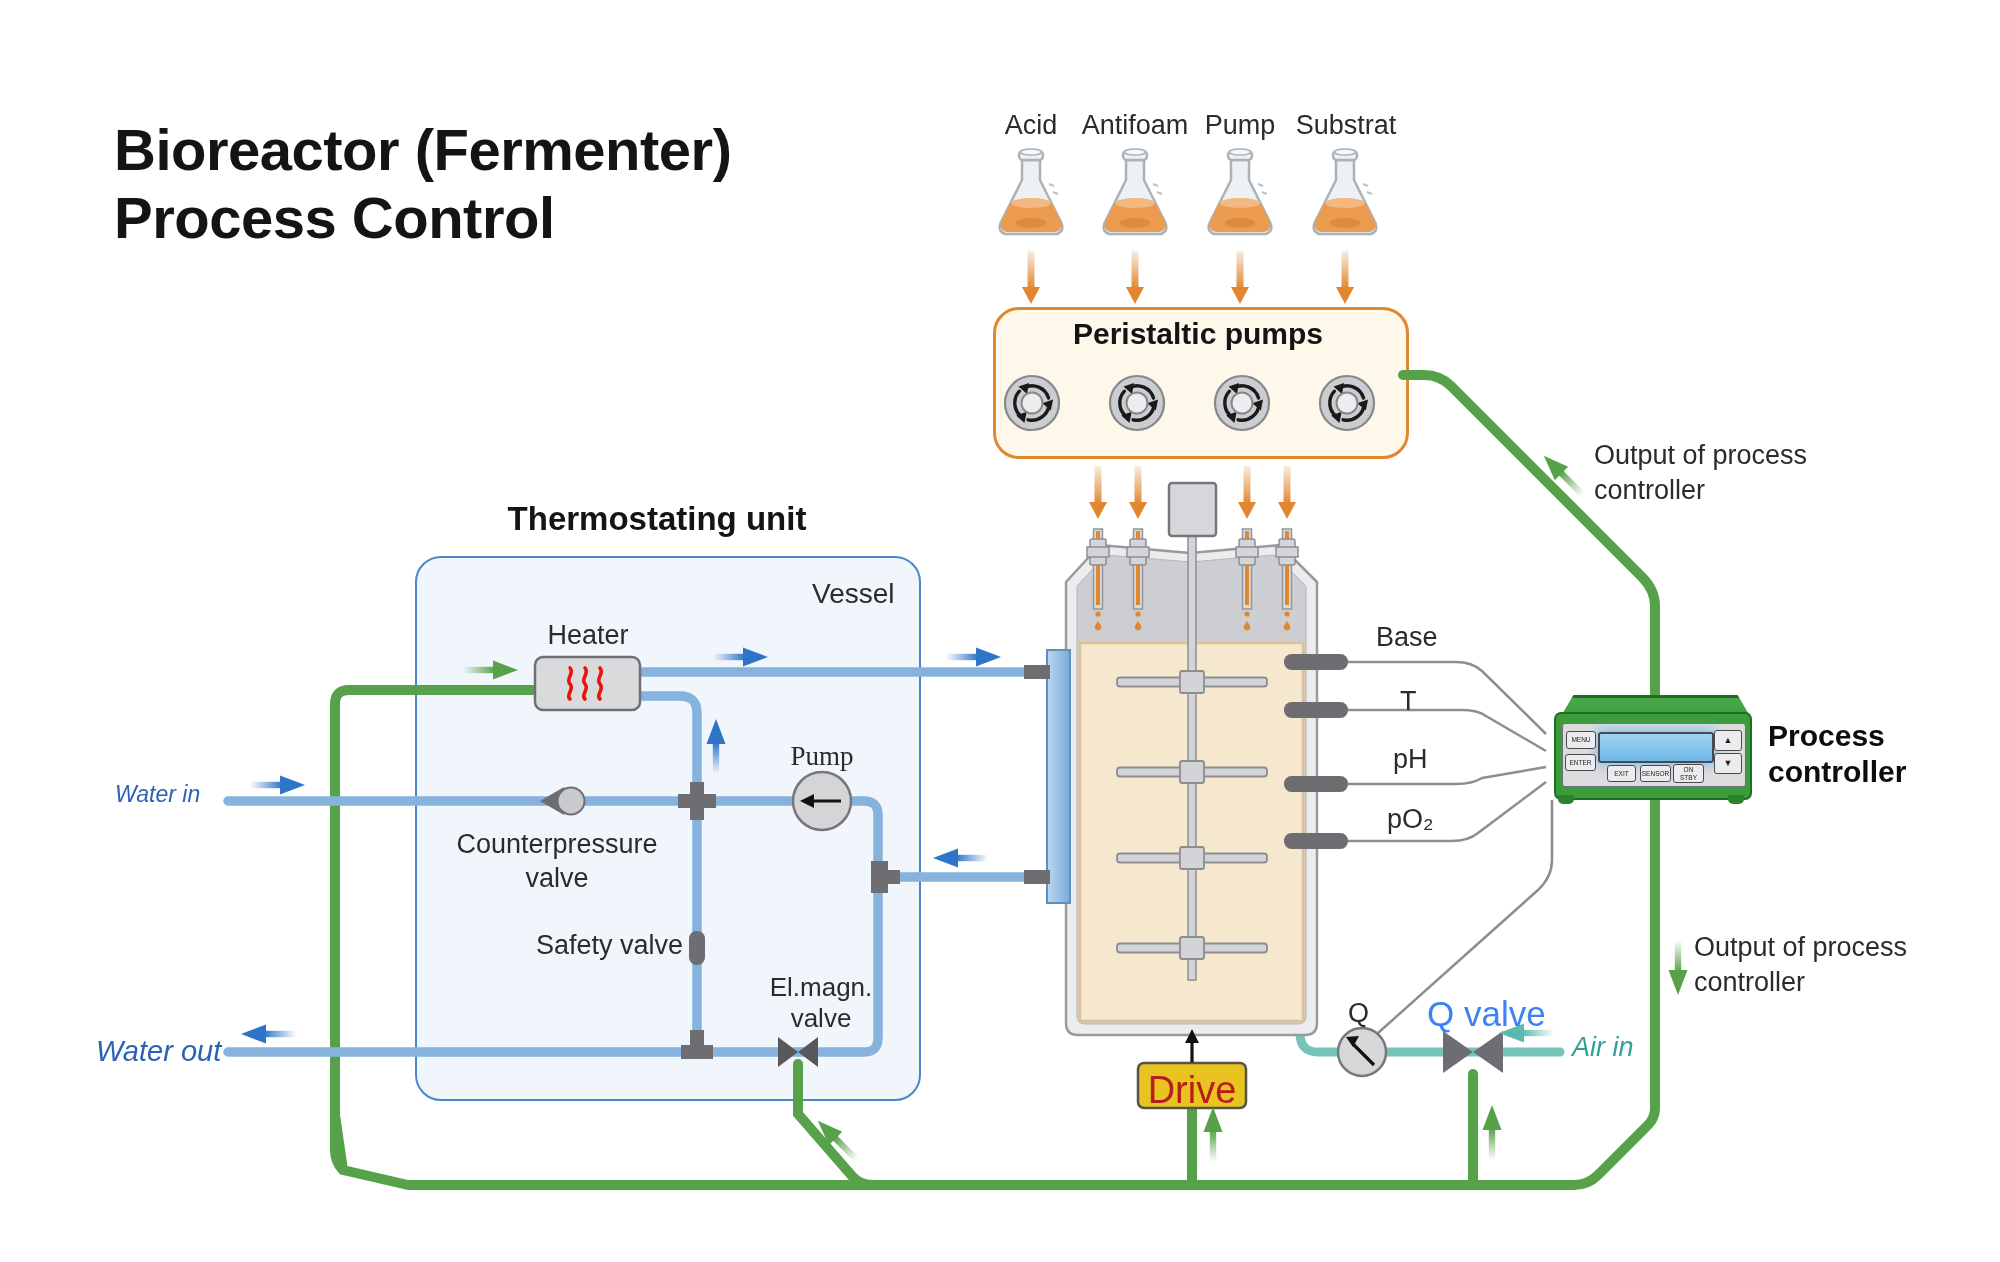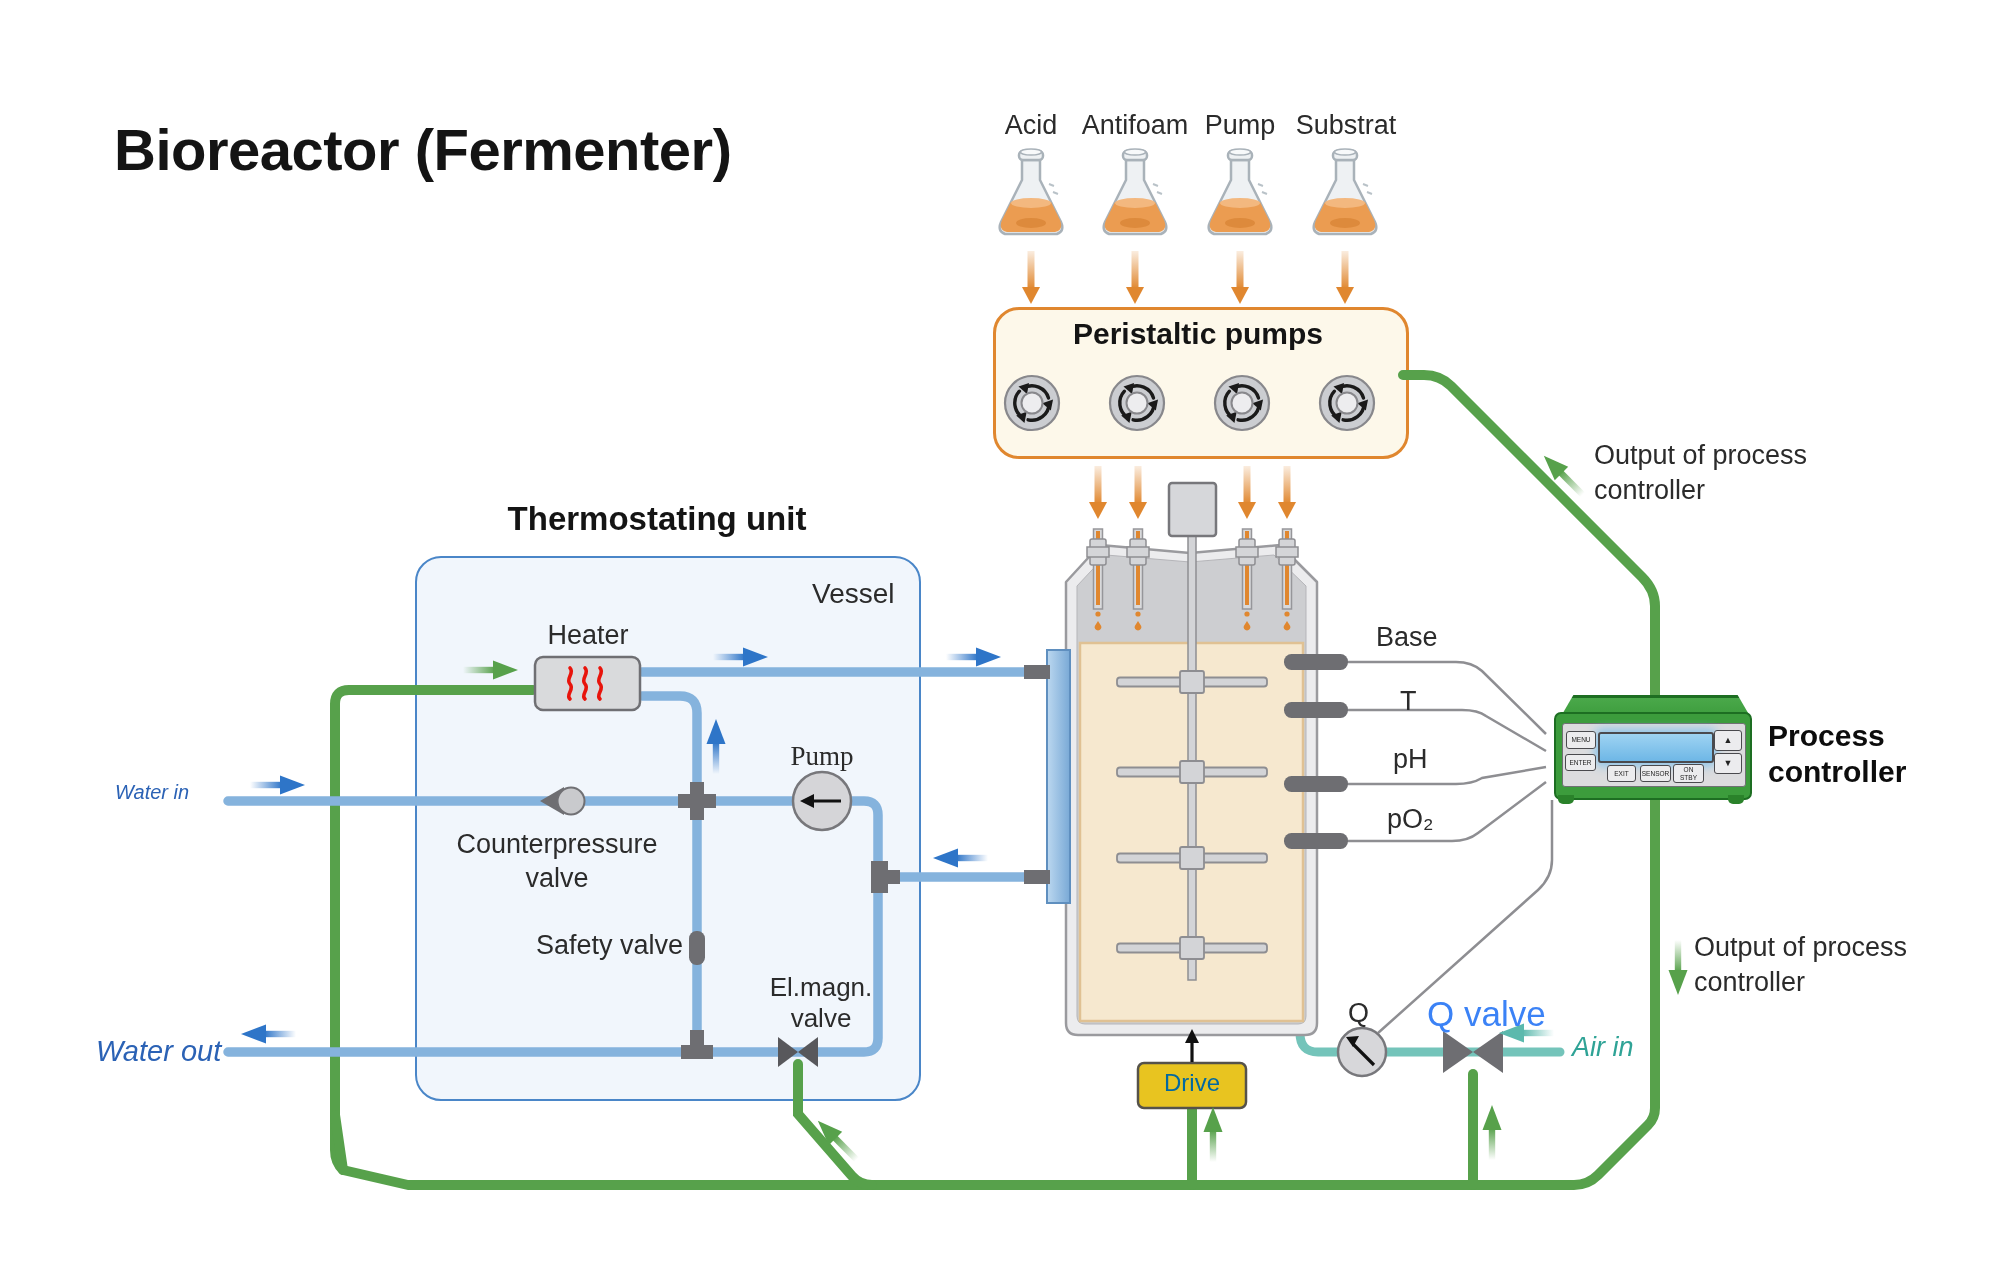--- a/index.html
+++ b/index.html
@@ -18,33 +18,33 @@
   #pumpsTitle{left:993px;top:297px;width:410px;text-align:center;font-size:30px;font-weight:700;color:#141414;}
 
   #thermoBox{left:415px;top:536px;width:502px;height:541px;border:2px solid #4a86c8;border-radius:26px;background:#f1f6fc;}
   #thermoTitle{left:407px;top:480px;width:500px;text-align:center;font-size:33px;font-weight:700;color:#141414;}
   #vesselLbl{left:812px;top:558px;font-size:28px;color:#2b2b2b;}
   #heaterLbl{left:538px;top:600px;width:100px;text-align:center;font-size:27px;color:#2b2b2b;}
   #pumpLbl{left:777px;top:721px;width:90px;text-align:center;font-size:27px;color:#2b2b2b;font-family:Liberation Serif, serif;}
   #cpvLbl{left:451px;top:808px;width:212px;text-align:center;font-size:27px;line-height:1.25;color:#2b2b2b;}
   #svLbl{left:536px;top:910px;font-size:27px;color:#2b2b2b;}
   #emvLbl{left:760px;top:952px;width:122px;text-align:center;font-size:26px;line-height:1.2;color:#2b2b2b;}
-  #waterIn{left:115px;top:761px;font-size:20px;font-style:italic;color:#2b62b5;}
+  #waterIn{left:115px;top:761px;font-size:23px;font-style:italic;color:#2b62b5;}
   #waterOut{left:96px;top:1015px;font-size:29px;font-style:italic;color:#2b62b5;}
 
   .sensorLbl{font-size:27px;color:#2b2b2b;}
   #sFoam{left:1376px;top:602px;}
   #sT{left:1400px;top:666px;}
   #sPH{left:1393px;top:724px;}
   #sPO2{left:1387px;top:784px;}
 
   #qLbl{left:1348px;top:978px;font-size:27px;color:#2b2b2b;}
   #qValveLbl{left:1427px;top:974px;font-size:35px;color:#3b82f6;}
   #airIn{left:1572px;top:1012px;font-size:27px;font-style:italic;color:#2fa396;}
-  #driveLbl{left:1138px;top:1049px;width:108px;text-align:center;font-size:24px;color:#0369a1;}
+  #driveLbl{left:1138px;top:1049px;width:108px;text-align:center;font-size:38px;color:#b91c1c;}
 
   #outTop{left:1594px;top:418px;width:245px;font-size:27px;line-height:1.3;color:#2b2b2b;}
   #outRight{left:1694px;top:910px;width:245px;font-size:27px;line-height:1.3;color:#2b2b2b;}
   #pcLbl{left:1768px;top:698px;width:205px;font-size:30px;font-weight:700;line-height:1.2;color:#0d0d0d;}
 
   
   #pcDevice{left:1554px;top:670px;width:203px;height:120px;}
   #pcLid{position:absolute;left:6px;top:5px;width:191px;height:20px;background:linear-gradient(#4aa84a,#3c9c3c);
          clip-path:polygon(7% 0,93% 0,100% 100%,0 100%);border-top:3px solid #1d6e22;}
   #pcBody{position:absolute;left:0px;top:22px;width:194px;height:84px;background:#3c9c3c;border:2.5px solid #1d6e22;border-radius:7px;}
@@ -292,21 +292,21 @@
       <use href="#garrow" transform="translate(505,650)"></use>
       <use href="#garrow" transform="translate(1553,445) rotate(-135)"></use>
       <use href="#garrow" transform="translate(1678,962) rotate(90)"></use>
       <use href="#garrow" transform="translate(827,1110) rotate(-135)"></use>
       <use href="#garrow" transform="translate(1213,1100) rotate(-90)"></use>
       <use href="#garrow" transform="translate(1492,1098) rotate(-90)"></use>
       <use href="#tarrow" transform="translate(1512,1013) rotate(180)"></use>
     </g>
   </svg>
 
-  <div class="lbl toplayer" id="title"><span>Bioreactor (Fermenter)</span><br></div>
+  <div class="lbl toplayer" id="title"><span>Bioreactor (Fermenter)</span><br><span>Process Control</span></div>
 
   <div class="lbl toplayer reagent" style="left:1031px">Acid</div>
   <div class="lbl toplayer reagent" style="left:1135px">Antifoam</div>
   <div class="lbl toplayer reagent" style="left:1240px">Pump</div>
   <div class="lbl toplayer reagent" style="left:1346px">Substrat</div>
 
   <div class="lbl toplayer" id="pumpsTitle">Peristaltic pumps</div>
 
   <div class="lbl toplayer" id="thermoTitle">Thermostating unit</div>
   <div class="lbl toplayer" id="vesselLbl">Vessel</div>

